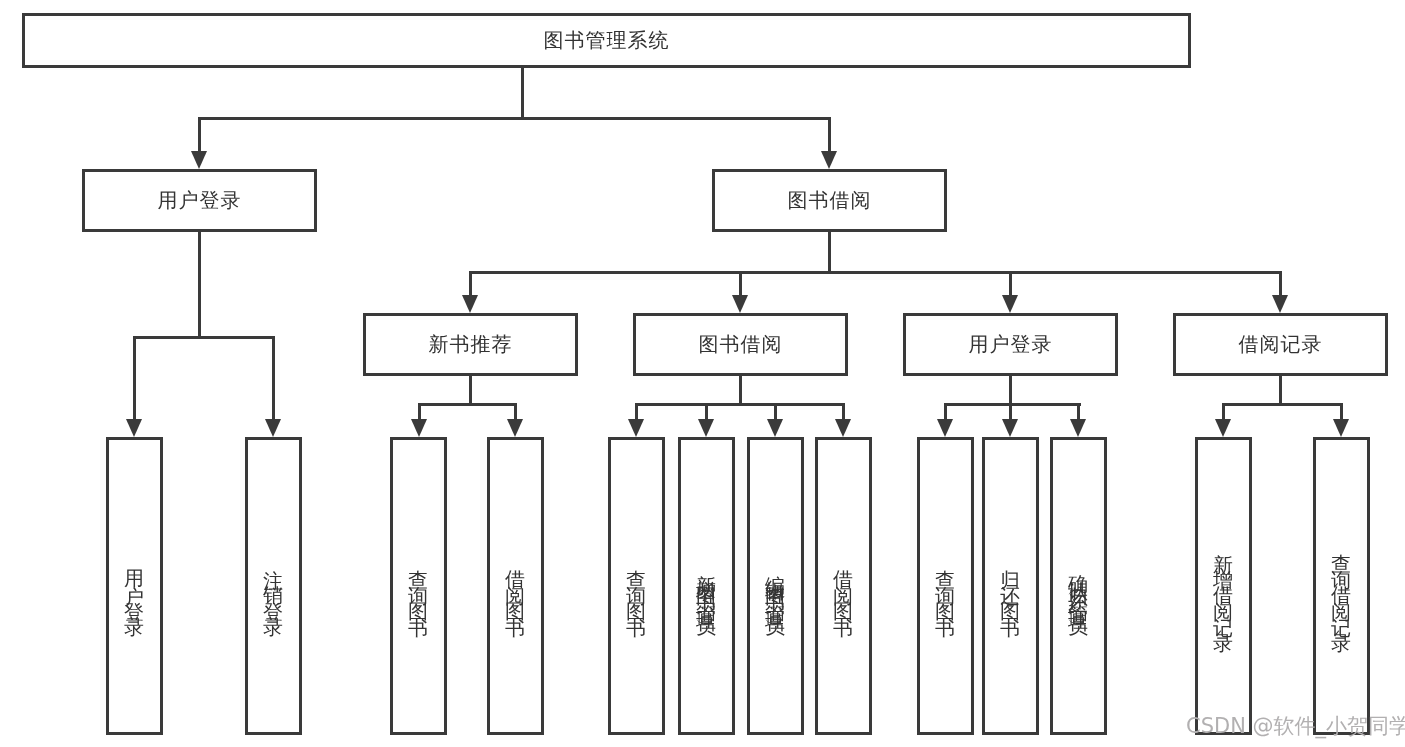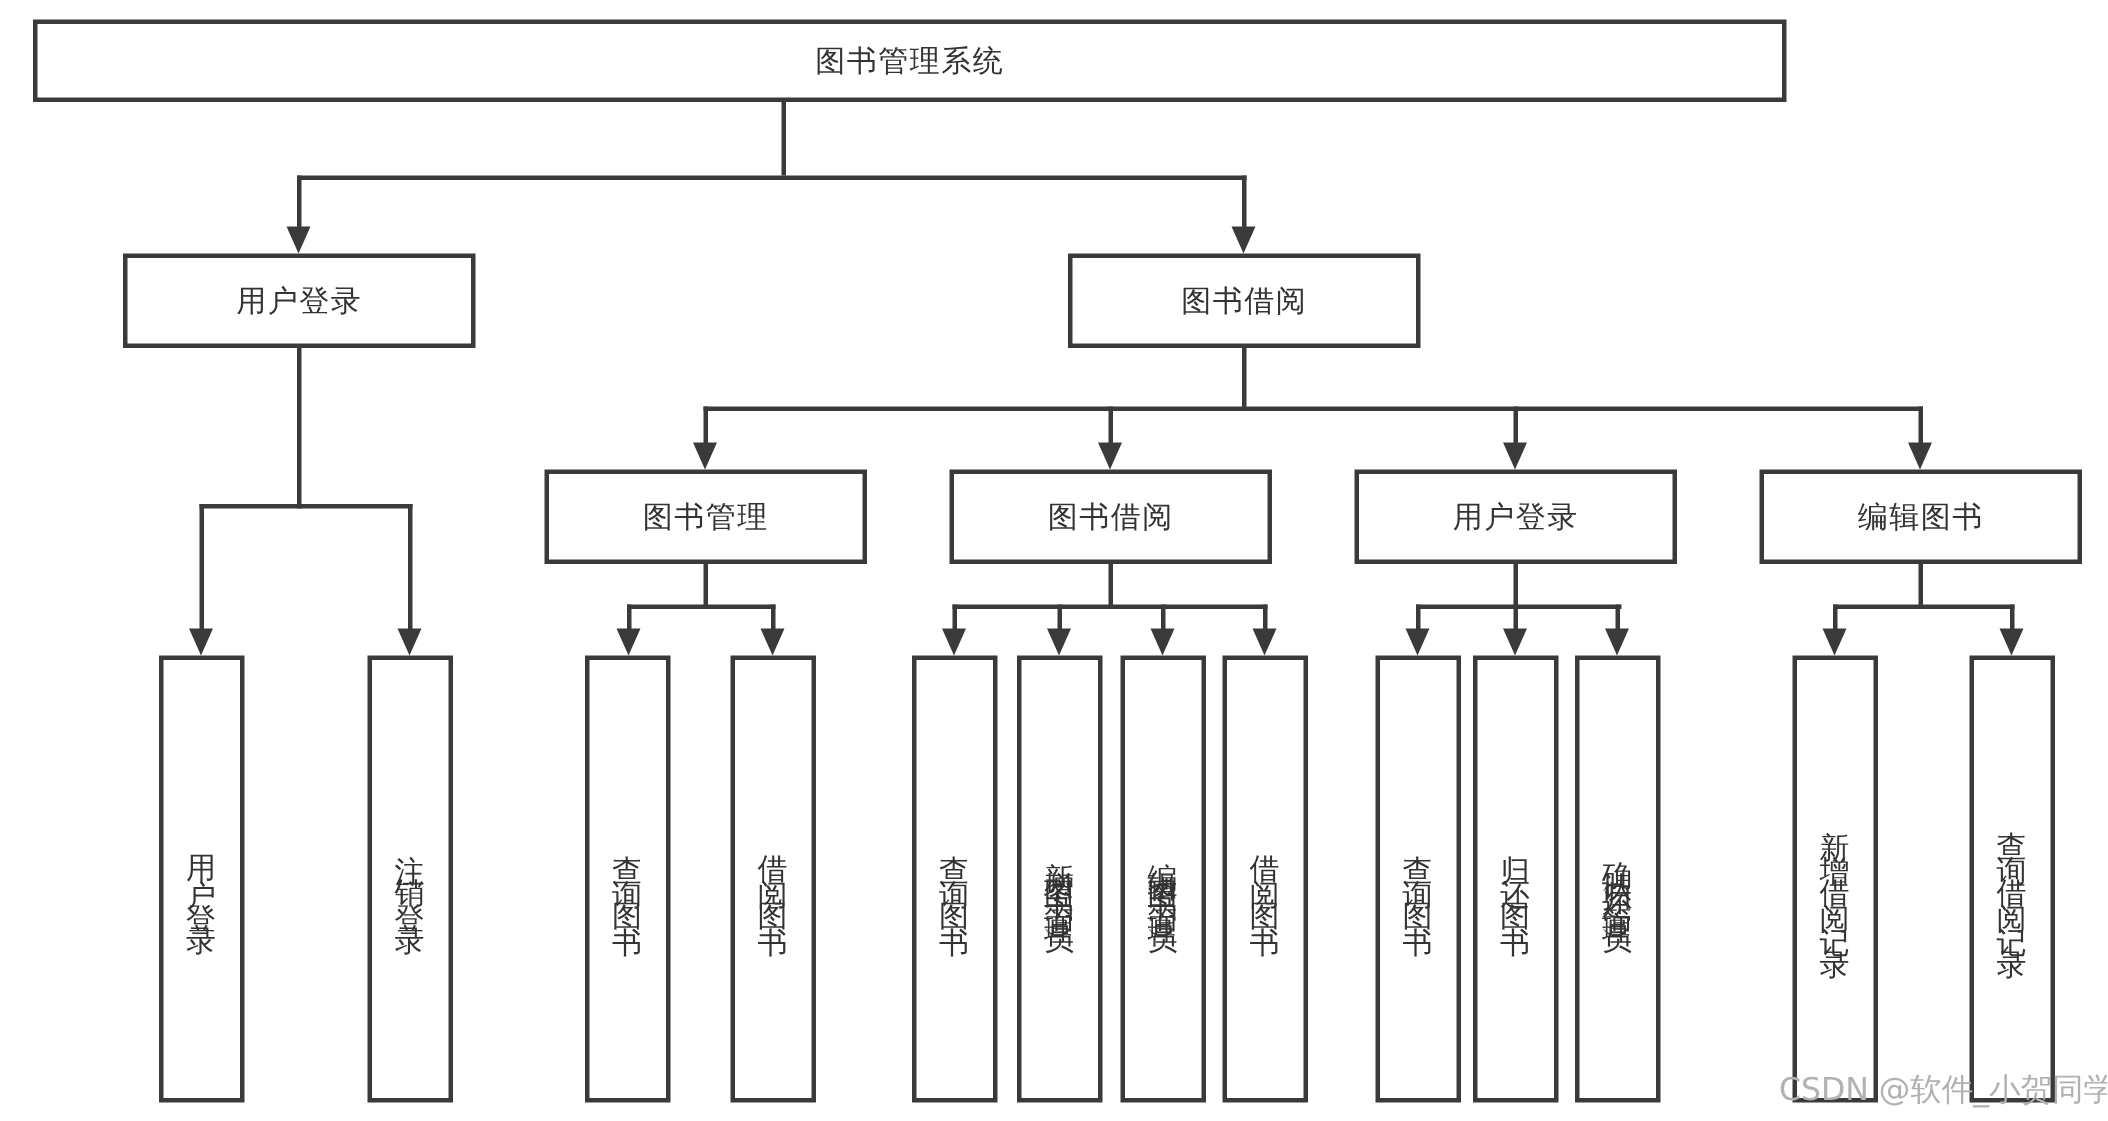--- a/index.html
+++ b/index.html
@@ -107,30 +107,30 @@
   </div>
 
   <div class="node" style="left:82px;top:169px;width:235px;height:63px">
     <span>用户登录</span>
   </div>
   <div class="node" style="left:712px;top:169px;width:235px;height:63px">
     <span>图书借阅</span>
   </div>
 
   <div class="node" style="left:363px;top:313px;width:215px;height:63px">
-    <span>图书管理</span>
+    <span>新书推荐</span>
   </div>
   <div class="node" style="left:633px;top:313px;width:215px;height:63px">
     <span>图书借阅</span>
   </div>
   <div class="node" style="left:903px;top:313px;width:215px;height:63px">
     <span>用户登录</span>
   </div>
   <div class="node" style="left:1173px;top:313px;width:215px;height:63px">
-    <span>编辑图书</span>
+    <span>借阅记录</span>
   </div>
 
   <div class="leaf" style="left:106px">
     <span class="vtext">用户登录</span>
   </div>
   <div class="leaf" style="left:245px">
     <span class="vtext">注销登录</span>
   </div>
 
   <div class="leaf" style="left:390px">

